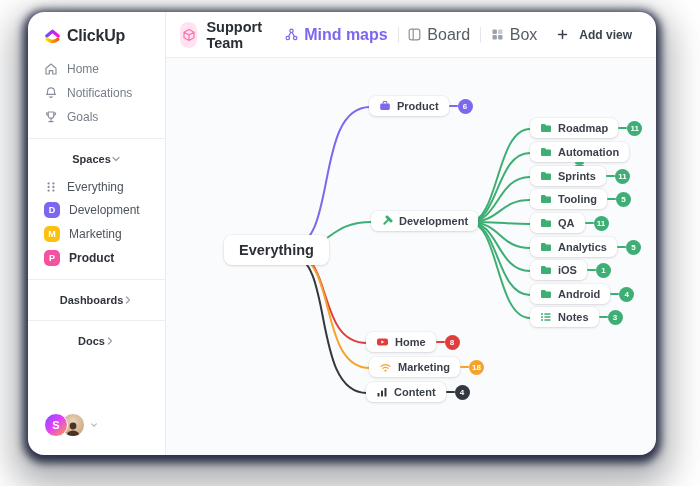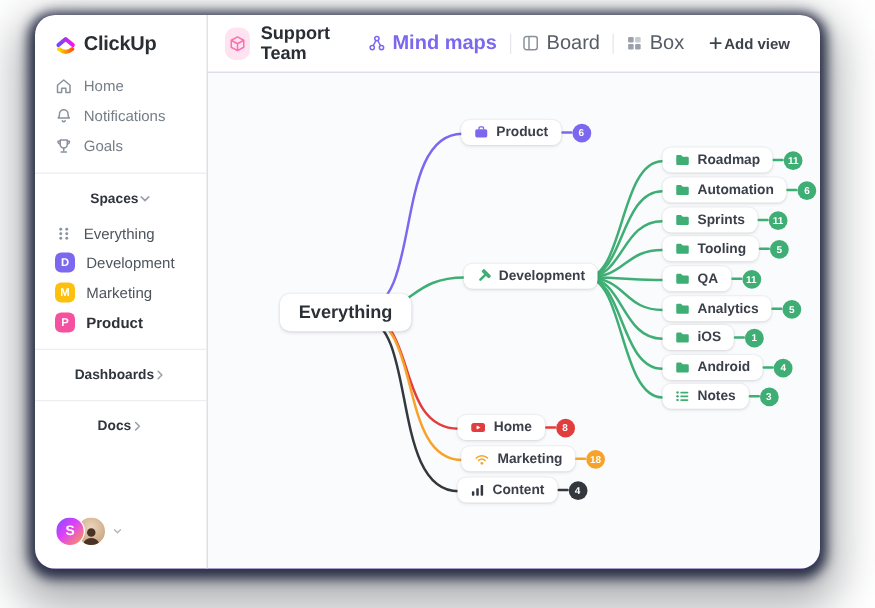--- a/index.html
+++ b/index.html
@@ -38,21 +38,21 @@
   .main { flex:1; display:flex; flex-direction:column; min-width:0; }
   .topbar { height:46px; background:#fff; border-bottom:1px solid #ececf1;
             display:flex; align-items:center; padding:0 14px; flex-shrink:0; }
   .team-tile { width:26px; height:26px; border-radius:8px; background:#ffe3f1;
                display:flex; align-items:center; justify-content:center; margin-right:9px; }
   .page-title { font-size:14.5px; font-weight:bold; color:#292d34; margin-right:4px; }
   .view-tab { display:flex; align-items:center; gap:6px; font-size:16px; color:#565d66;
               padding:0 10px; cursor:pointer; white-space:nowrap; }
   .view-tab.active { color:#7b68ee; font-weight:bold; }
   .vdiv { width:1px; height:16px; background:#e6e6ec; }
-  .addview { display:flex; align-items:center; gap:1px; font-size:12px; color:#3c424b;
+  .addview { display:flex; align-items:center; gap:11px; font-size:12px; color:#3c424b;
              padding:0 10px; cursor:pointer; font-weight:600; white-space:nowrap; }
   .canvas { flex:1; position:relative; background:#fafbfc; overflow:hidden; }
   .edges { position:absolute; left:0; top:0; }
   
   .node { position:absolute; display:flex; align-items:center; }
   .card { display:inline-flex; align-items:center; gap:6px; background:#fff; border-radius:7px;
           padding:4px 10px; font-size:11px; font-weight:bold; color:#3a3f4a;
           box-shadow:0 1px 3px rgba(25,28,50,0.12), 0 0 0 1px rgba(25,28,50,0.03); cursor:pointer; }
   .root .card { font-size:14.5px; padding:7px 15px; border-radius:8px; color:#2c3036; }
   .tick { width:9px; height:2px; border-radius:1px; }
@@ -309,21 +309,21 @@
             <span class="icon">
               <svg width="12" height="12" viewBox="0 0 12 12">
                 <path d="M1 3 a1 1 0 0 1 1 -1 h2.8 l1.4 1.4 H10 a1 1 0 0 1 1 1 V9 a1 1 0 0 1 -1 1 H2 a1 1 0 0 1 -1 -1 Z" fill="#3fae74"></path>
               </svg>
             </span>
             <span>Roadmap</span>
           </span>
         <span class="tick c-green"></span>
         <span class="badge c-green">11</span>
       </div>
-      <div class="node" style="left:364px; top:84px;">
+      <div class="node" style="left:364px; top:84px;flex-direction:column;">
         <span class="card">
             <span class="icon">
               <svg width="12" height="12" viewBox="0 0 12 12">
                 <path d="M1 3 a1 1 0 0 1 1 -1 h2.8 l1.4 1.4 H10 a1 1 0 0 1 1 1 V9 a1 1 0 0 1 -1 1 H2 a1 1 0 0 1 -1 -1 Z" fill="#3fae74"></path>
               </svg>
             </span>
             <span>Automation</span>
           </span>
         <span class="tick c-green"></span>
         <span class="badge c-green">6</span>

